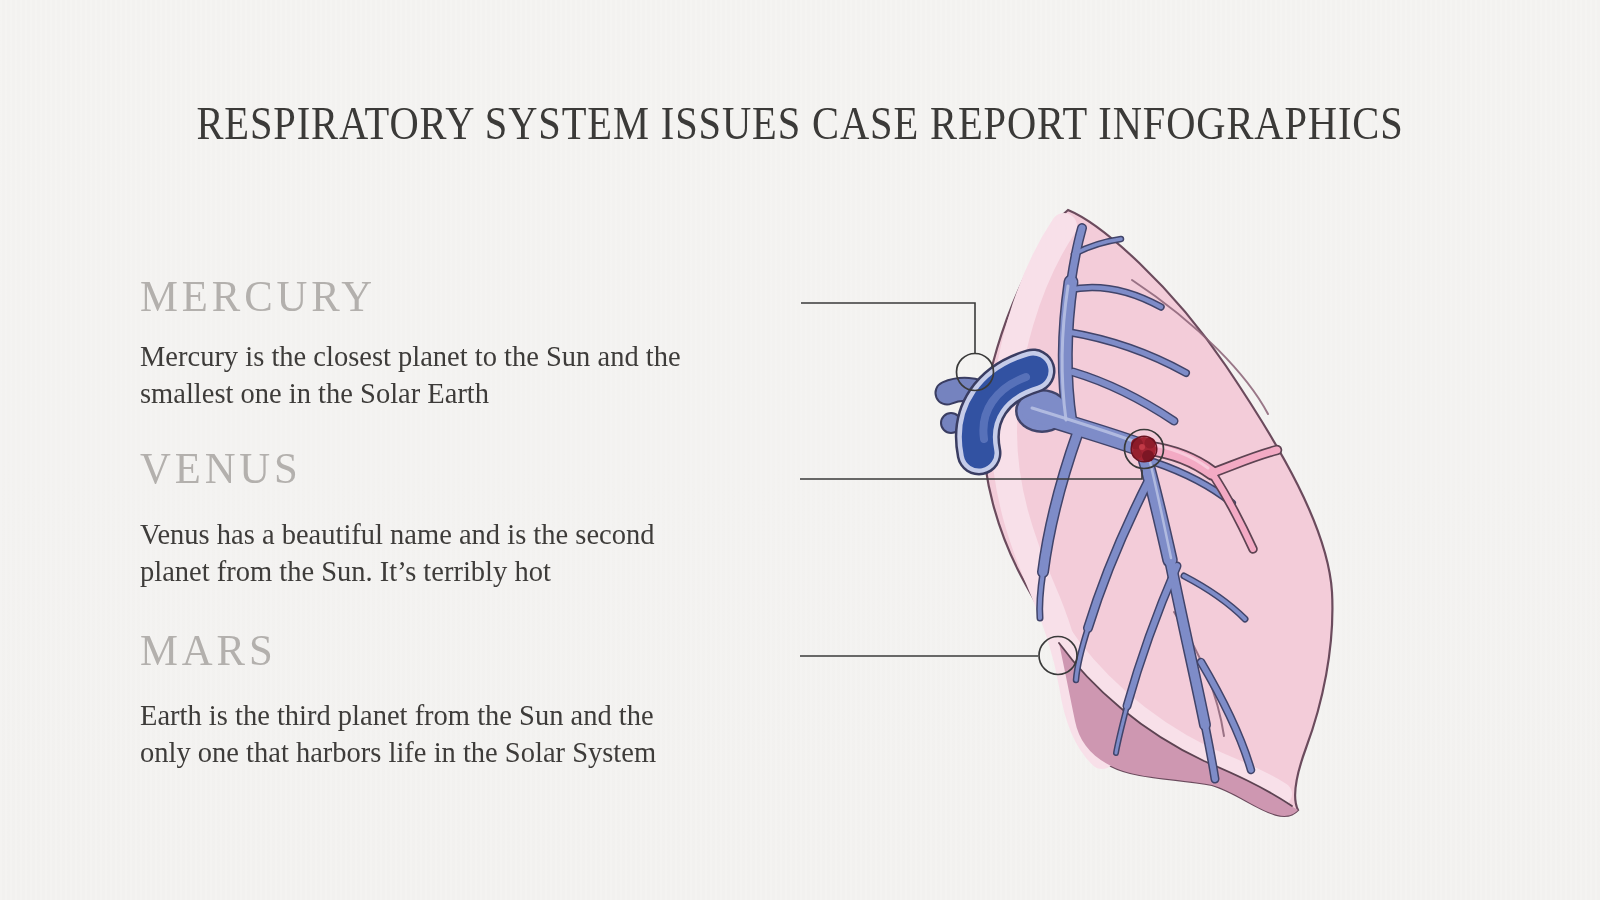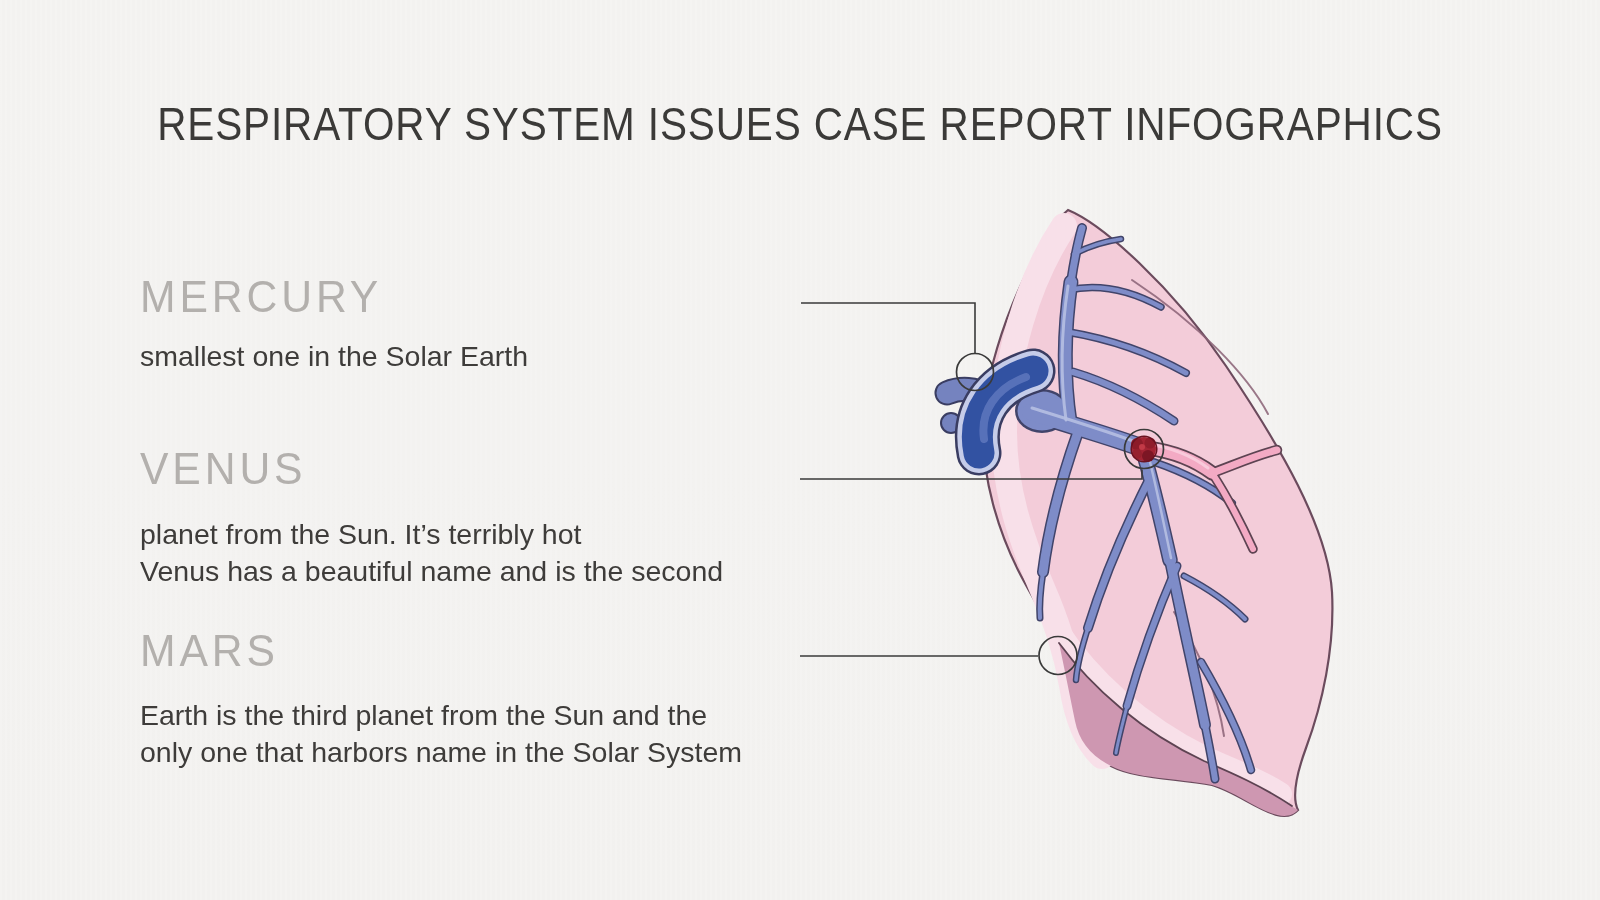--- a/index.html
+++ b/index.html
@@ -2,21 +2,21 @@
 <html><head>
 <meta charset="utf-8">
 <style>
   html,body{margin:0;padding:0;}
   body{
     width:1600px;height:900px;
     background:#f3f2f0;
     font-family:"Liberation Sans", sans-serif;
     overflow:hidden;position:relative;
   }
-  .stage{position:absolute;inset:0;}
+  .stage{position:absolute;inset:0;font-family:Liberation Serif, serif;}
   
   .stage::before{
     content:"";position:absolute;inset:0;
     background:
       repeating-linear-gradient(90deg, rgba(255,255,255,.25) 0 2px, rgba(0,0,0,0) 2px 5px),
       linear-gradient(#f4f3f1,#f2f1ef);
     opacity:.55;pointer-events:none;
   }
   .title{
     position:absolute;top:97px;left:0;right:0;
@@ -70,33 +70,34 @@
 <body>
 
 <div class="stage">
 
   <div class="title">RESPIRATORY SYSTEM ISSUES CASE REPORT INFOGRAPHICS</div>
 
   <div class="col">
 
     <div class="sec-heading" id="h-mercury">MERCURY</div>
     <div class="sec-body" id="b-mercury">
+      <div class="ln">Mercury is the closest planet to the Sun and the</div>
       <div class="ln">smallest one in the Solar Earth</div>
     </div>
 
     <div class="sec-heading" id="h-venus">VENUS</div>
     <div class="sec-body" id="b-venus">
+      <div class="ln">Venus has a beautiful name and is the second</div>
       <div class="ln">planet from the Sun. It’s terribly hot</div>
-      <div class="ln">Venus has a beautiful name and is the second</div>
     </div>
 
     <div class="sec-heading" id="h-mars">MARS</div>
     <div class="sec-body" id="b-mars">
       <div class="ln">Earth is the third planet from the Sun and the</div>
-      <div class="ln">only one that harbors name in the Solar System</div>
+      <div class="ln">only one that harbors life in the Solar System</div>
     </div>
   </div>
 
   <svg class="art" viewBox="0 0 620 700">
 
     <path class="lung-outline" d="M 288 30
              C 322 44, 392 106, 446 186
              C 500 266, 548 348, 552 412
              C 555 468, 542 525, 526 568
              C 515 598, 512 618, 518 630

